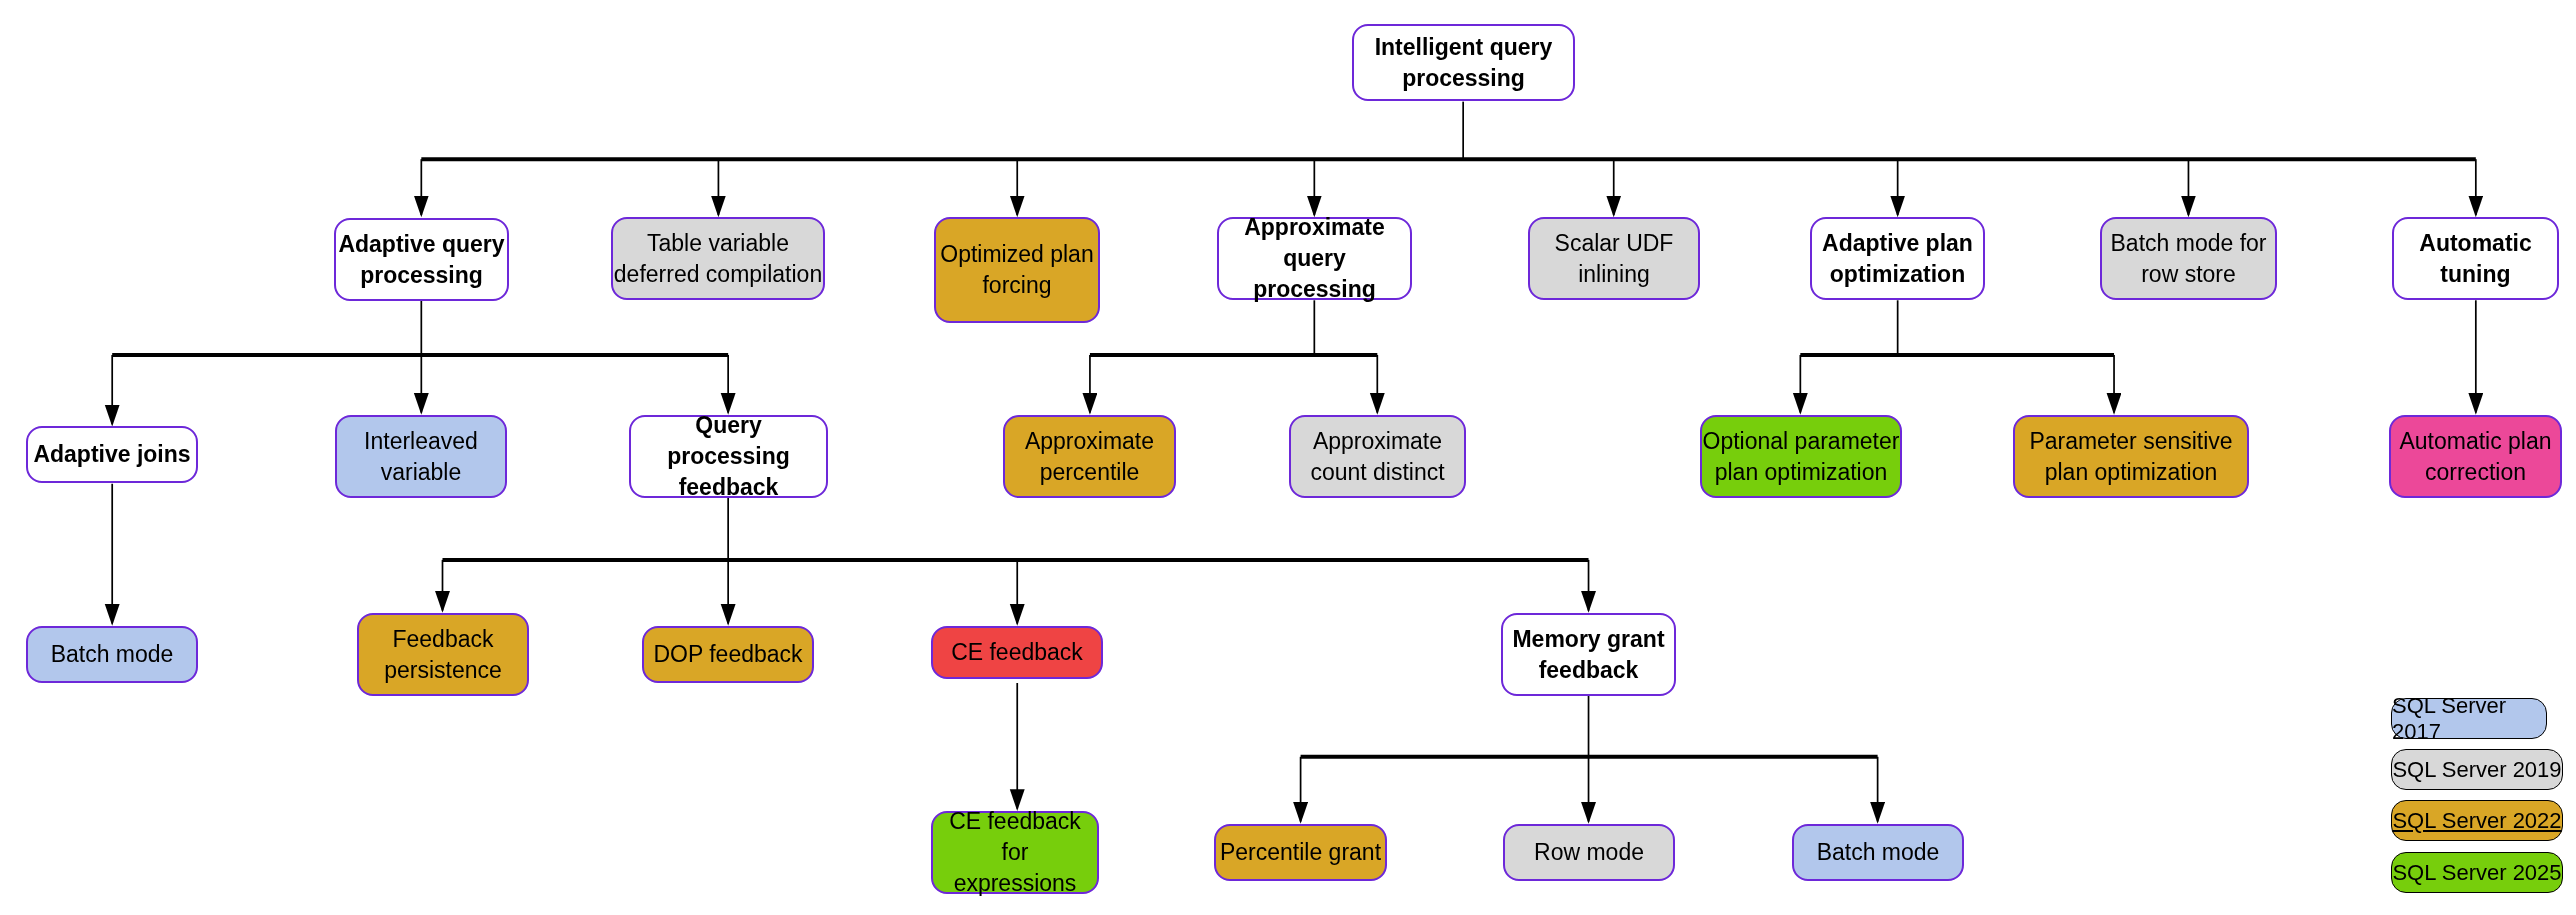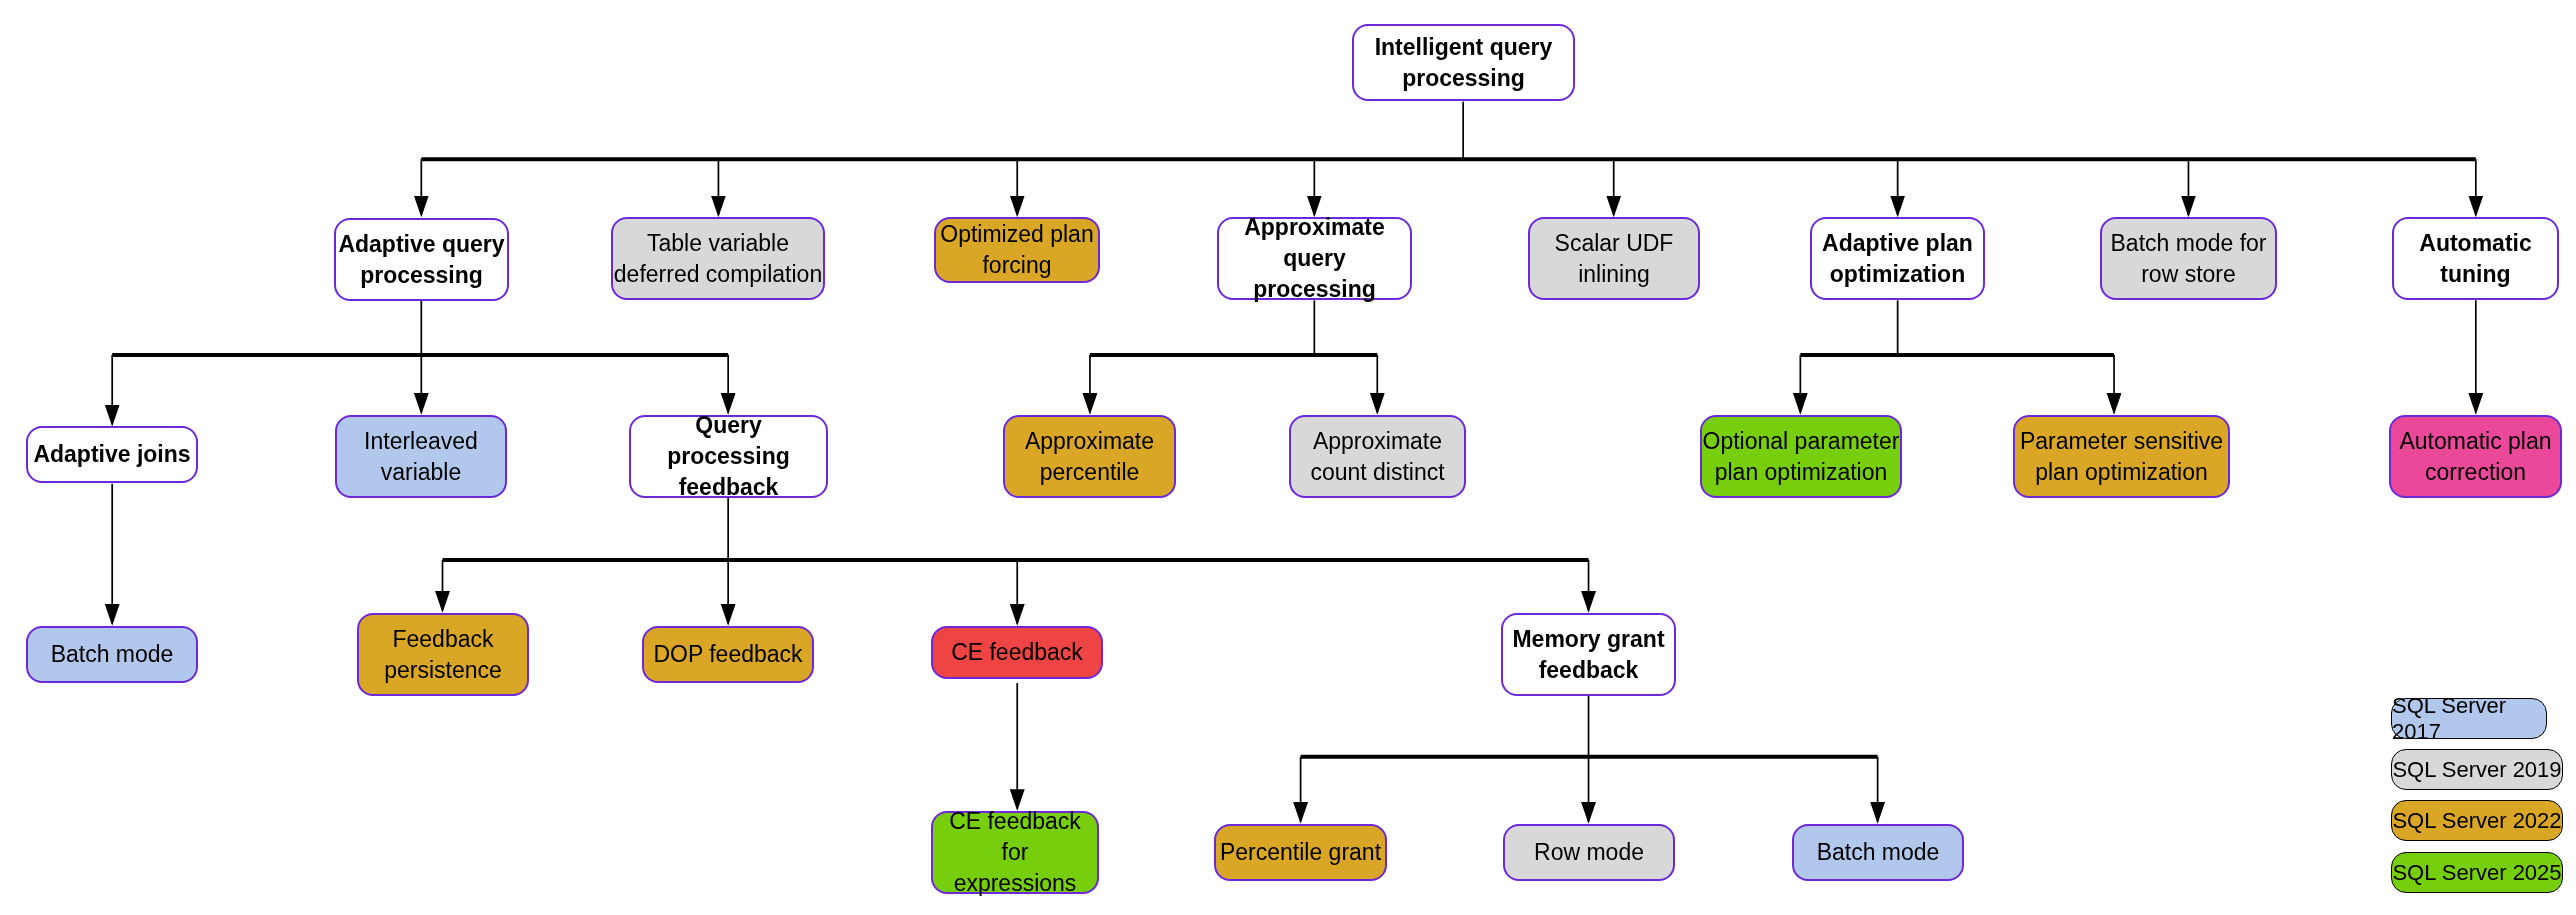--- a/index.html
+++ b/index.html
@@ -66,21 +66,21 @@
       </g>
   </svg>
 
   <div id="nodes">
       <div class="node category" style="left: 1352px; top: 24px; width: 223px; height: 77px; background: rgb(255, 255, 255);">Intelligent query
 processing</div>
       <div class="node category" style="left: 334px; top: 218px; width: 175px; height: 83px; background: rgb(255, 255, 255);">Adaptive query
 processing</div>
       <div class="node" style="left: 611px; top: 217px; width: 214px; height: 83px; background: rgb(216, 216, 216);">Table variable
 deferred compilation</div>
-      <div class="node" style="left: 934px; top: 217px; width: 166px; height: 66px; background: rgb(217, 166, 38);">Optimized plan
+      <div class="node" style="left: 934px; top: 217px; width: 166px; height: 106px; background: rgb(217, 166, 38);">Optimized plan
 forcing</div>
       <div class="node category" style="left: 1217px; top: 217px; width: 195px; height: 83px; background: rgb(255, 255, 255);">Approximate
 query processing</div>
       <div class="node" style="left: 1528px; top: 217px; width: 172px; height: 83px; background: rgb(216, 216, 216);">Scalar UDF
 inlining</div>
       <div class="node category" style="left: 1810px; top: 217px; width: 175px; height: 83px; background: rgb(255, 255, 255);">Adaptive plan
 optimization</div>
       <div class="node" style="left: 2100px; top: 217px; width: 177px; height: 83px; background: rgb(216, 216, 216);">Batch mode for
 row store</div>
       <div class="node category" style="left: 2392px; top: 217px; width: 167px; height: 83px; background: rgb(255, 255, 255);">Automatic
@@ -89,38 +89,38 @@
       <div class="node" style="left: 335px; top: 415px; width: 172px; height: 83px; background: rgb(178, 199, 236);">Interleaved
 variable</div>
       <div class="node category" style="left: 629px; top: 415px; width: 199px; height: 83px; background: rgb(255, 255, 255);">Query processing
 feedback</div>
       <div class="node" style="left: 1003px; top: 415px; width: 173px; height: 83px; background: rgb(217, 166, 38);">Approximate
 percentile</div>
       <div class="node" style="left: 1289px; top: 415px; width: 177px; height: 83px; background: rgb(216, 216, 216);">Approximate
 count distinct</div>
       <div class="node" style="left: 1700px; top: 415px; width: 202px; height: 83px; background: rgb(119, 206, 12);">Optional parameter
 plan optimization</div>
-      <div class="node" style="left: 2013px; top: 415px; width: 217px; height: 83px; background: rgb(217, 166, 38);">Parameter sensitive
+      <div class="node" style="left: 2013px; top: 415px; width: 236px; height: 83px; background: rgb(217, 166, 38);">Parameter sensitive
 plan optimization</div>
       <div class="node" style="left: 2389px; top: 415px; width: 173px; height: 83px; background: #ec4899;">Automatic plan
 correction</div>
       <div class="node" style="left: 26px; top: 626px; width: 172px; height: 57px; background: rgb(178, 199, 236);">Batch mode</div>
       <div class="node" style="left: 357px; top: 613px; width: 172px; height: 83px; background: rgb(217, 166, 38);">Feedback
 persistence</div>
       <div class="node" style="left: 642px; top: 626px; width: 172px; height: 57px; background: rgb(217, 166, 38);">DOP feedback</div>
       <div class="node" style="left: 931px; top: 626px; width: 172px; height: 53px; background: #ef4444;">CE feedback</div>
       <div class="node category" style="left: 1501px; top: 613px; width: 175px; height: 83px; background: rgb(255, 255, 255);">Memory grant
 feedback</div>
       <div class="node" style="left: 931px; top: 811px; width: 168px; height: 83px; background: rgb(119, 206, 12);">CE feedback for
 expressions</div>
       <div class="node" style="left: 1214px; top: 824px; width: 173px; height: 57px; background: rgb(217, 166, 38);">Percentile grant</div>
       <div class="node" style="left: 1503px; top: 824px; width: 172px; height: 57px; background: rgb(216, 216, 216);">Row mode</div>
       <div class="node" style="left: 1792px; top: 824px; width: 172px; height: 57px; background: rgb(178, 199, 236);">Batch mode</div>
     </div>
 
   <div id="legend">
     <div class="pill" style="left: 2391px; top: 698px; width: 156px; height: 41px; background: rgb(178, 199, 236);">SQL Server 2017</div>
     <div class="pill" style="left: 2391px; top: 749px; width: 172px; height: 41px; background: rgb(216, 216, 216);">SQL Server 2019</div>
-    <div class="pill" style="left: 2391px; top: 800px; width: 172px; height: 41px; background: rgb(217, 166, 38);">SQL Server 2022</div>
+    <div class="pill" style="left: 2391px; top: 800px; width: 172px; height: 41px; background: rgb(217, 166, 38); text-decoration: underline;">SQL Server 2022</div>
     <div class="pill" style="left: 2391px; top: 852px; width: 172px; height: 41px; background: rgb(119, 206, 12);">SQL Server 2025</div>
   </div>
 </div>
 
 
 </body></html>

